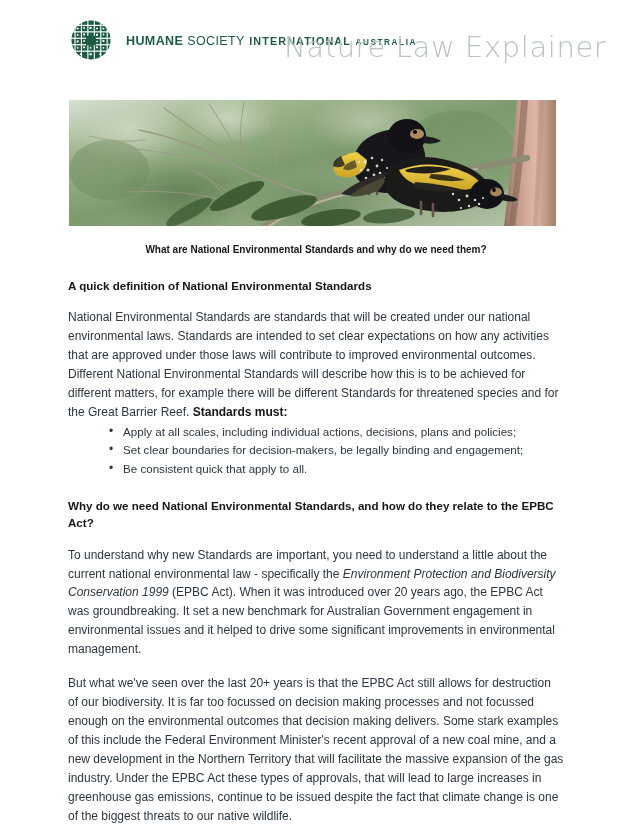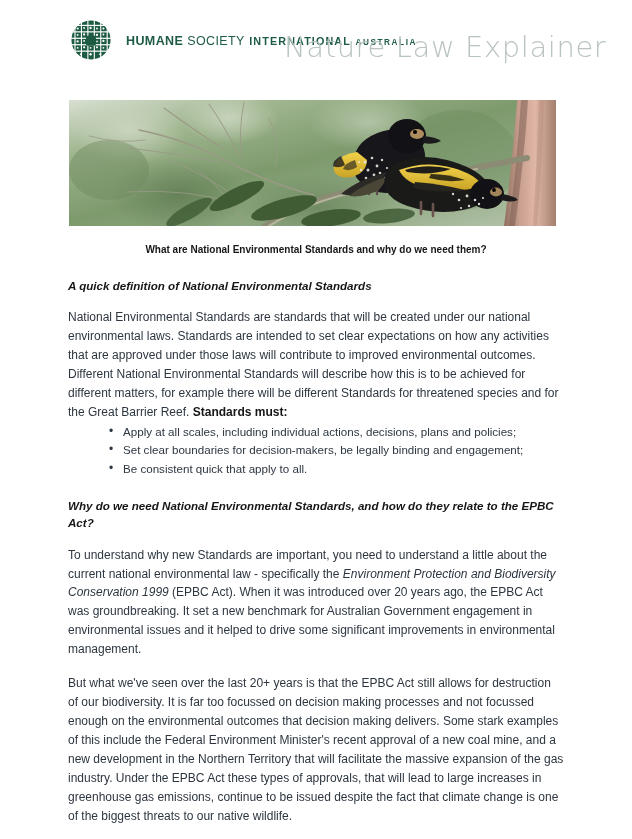--- a/index.html
+++ b/index.html
@@ -113,21 +113,20 @@
     margin: 0 0 4px 0;
   }
   .doc-title .line2 { display: block; }
 
   h2.section-heading {
     font-size: 11.6px;
     font-weight: bold;
     color: #161616;
     line-height: 1.45;
     margin: 20px 0 0 0;
-    font-style: italic;
   }
   p.body-text {
     font-size: 12px;
     line-height: 1.58;
     color: #2d3640;
     margin: 14px 0 0 0;
     text-align: left;
   }
   p.body-text.tight { margin-top: 15px; }
   .bold { font-weight: bold; color: #161616; }

